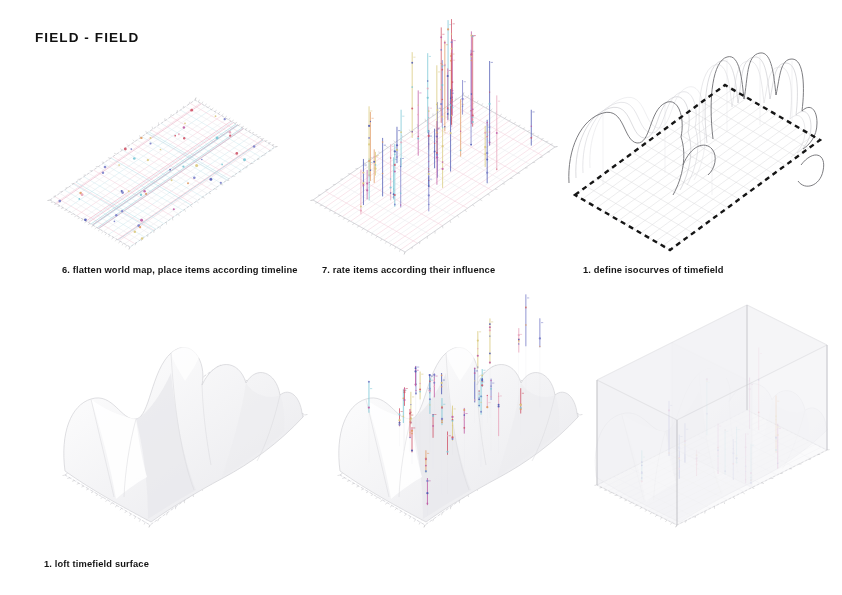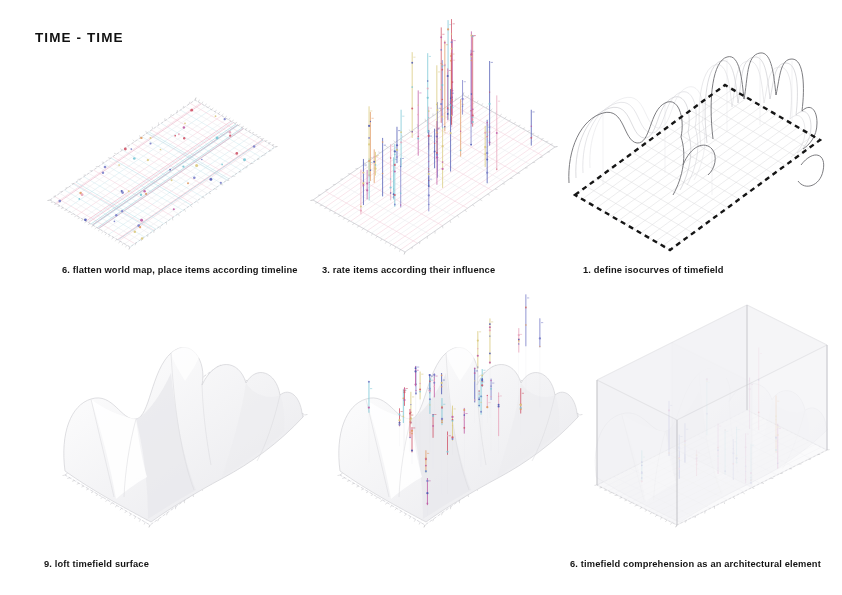--- a/index.html
+++ b/index.html
@@ -11,21 +11,21 @@
   .caption{position:absolute;font-size:9.3px;font-weight:bold;color:#141414;
            letter-spacing:.15px;white-space:nowrap}
   .panel{position:absolute}
   svg{display:block;overflow:visible}
 </style>
 </head>
 <body>
 
 <div class="page">
 
-  <div class="title">TIME - TIME</div>
+  <div class="title">FIELD - FIELD</div>
 
   <figure class="panel" style="left:40px;top:85px">
     <svg id="svg1" width="245" height="170">
         <line x1="10.00" y1="115.00" x2="155.00" y2="15.00" stroke="#e9e9ed" stroke-width="0.5"></line>
         <line x1="15.33" y1="118.13" x2="160.33" y2="18.13" stroke="#f2ccd8" stroke-width="0.5"></line>
         <line x1="20.67" y1="121.27" x2="165.67" y2="21.27" stroke="#e9e9ed" stroke-width="0.5"></line>
         <line x1="26.00" y1="124.40" x2="171.00" y2="24.40" stroke="#cfe9ef" stroke-width="0.5"></line>
         <line x1="31.33" y1="127.53" x2="176.33" y2="27.53" stroke="#e9e9ed" stroke-width="0.5"></line>
         <line x1="36.67" y1="130.67" x2="181.67" y2="30.67" stroke="#f2ccd8" stroke-width="0.5"></line>
         <line x1="42.00" y1="133.80" x2="187.00" y2="33.80" stroke="#e9e9ed" stroke-width="0.5"></line>
@@ -1264,18 +1264,17 @@
         <line x1="67.00" y1="212.50" x2="64.92" y2="214.06" stroke="#b2b2b7" stroke-width="0.5" opacity="0.8"></line>
         <line x1="72.00" y1="215.00" x2="70.03" y2="216.70" stroke="#b2b2b7" stroke-width="0.5" opacity="0.8"></line>
         <line x1="77.00" y1="217.50" x2="75.16" y2="219.34" stroke="#b2b2b7" stroke-width="0.5" opacity="0.8"></line>
         <line x1="82.00" y1="220.00" x2="80.31" y2="221.97" stroke="#b2b2b7" stroke-width="0.5" opacity="0.8"></line>
         <line x1="87.00" y1="222.50" x2="85.47" y2="224.60" stroke="#b2b2b7" stroke-width="0.5" opacity="0.8"></line>
         <line x1="92.00" y1="225.00" x2="90.65" y2="227.22" stroke="#b2b2b7" stroke-width="0.5" opacity="0.8"></line>
       </svg>
   </figure>
 
   <div class="caption" style="left:62px;top:265px">6. flatten world map, place items according timeline</div>
-  <div class="caption" style="left:322px;top:265px">3. rate items according their influence</div>
+  <div class="caption" style="left:322px;top:265px">7. rate items according their influence</div>
   <div class="caption" style="left:583px;top:265px">1. define isocurves of timefield</div>
-  <div class="caption" style="left:44px;top:559px">9. loft timefield surface</div>
-  <div class="caption" style="left:570px;top:559px">6. timefield comprehension as an architectural element</div>
+  <div class="caption" style="left:44px;top:559px">1. loft timefield surface</div>
 
 </div>
 
 </body></html>

